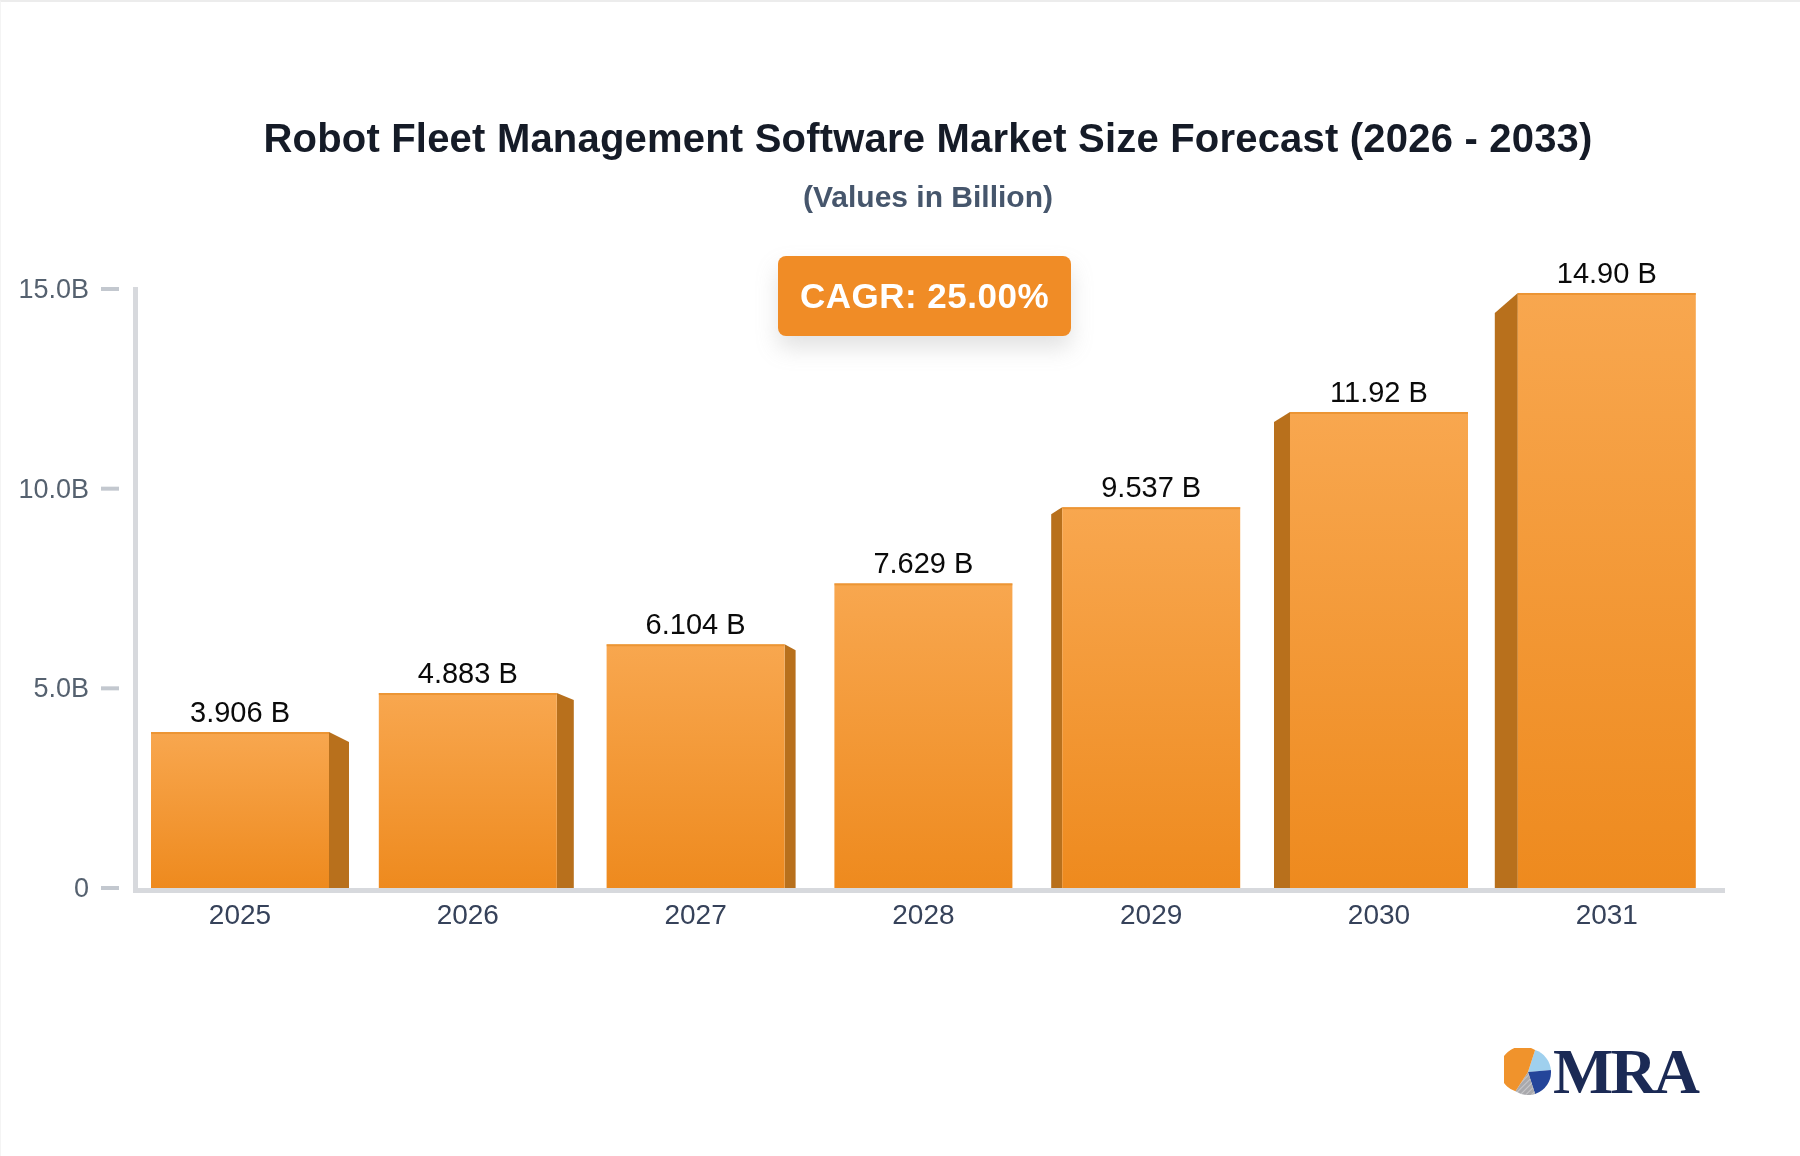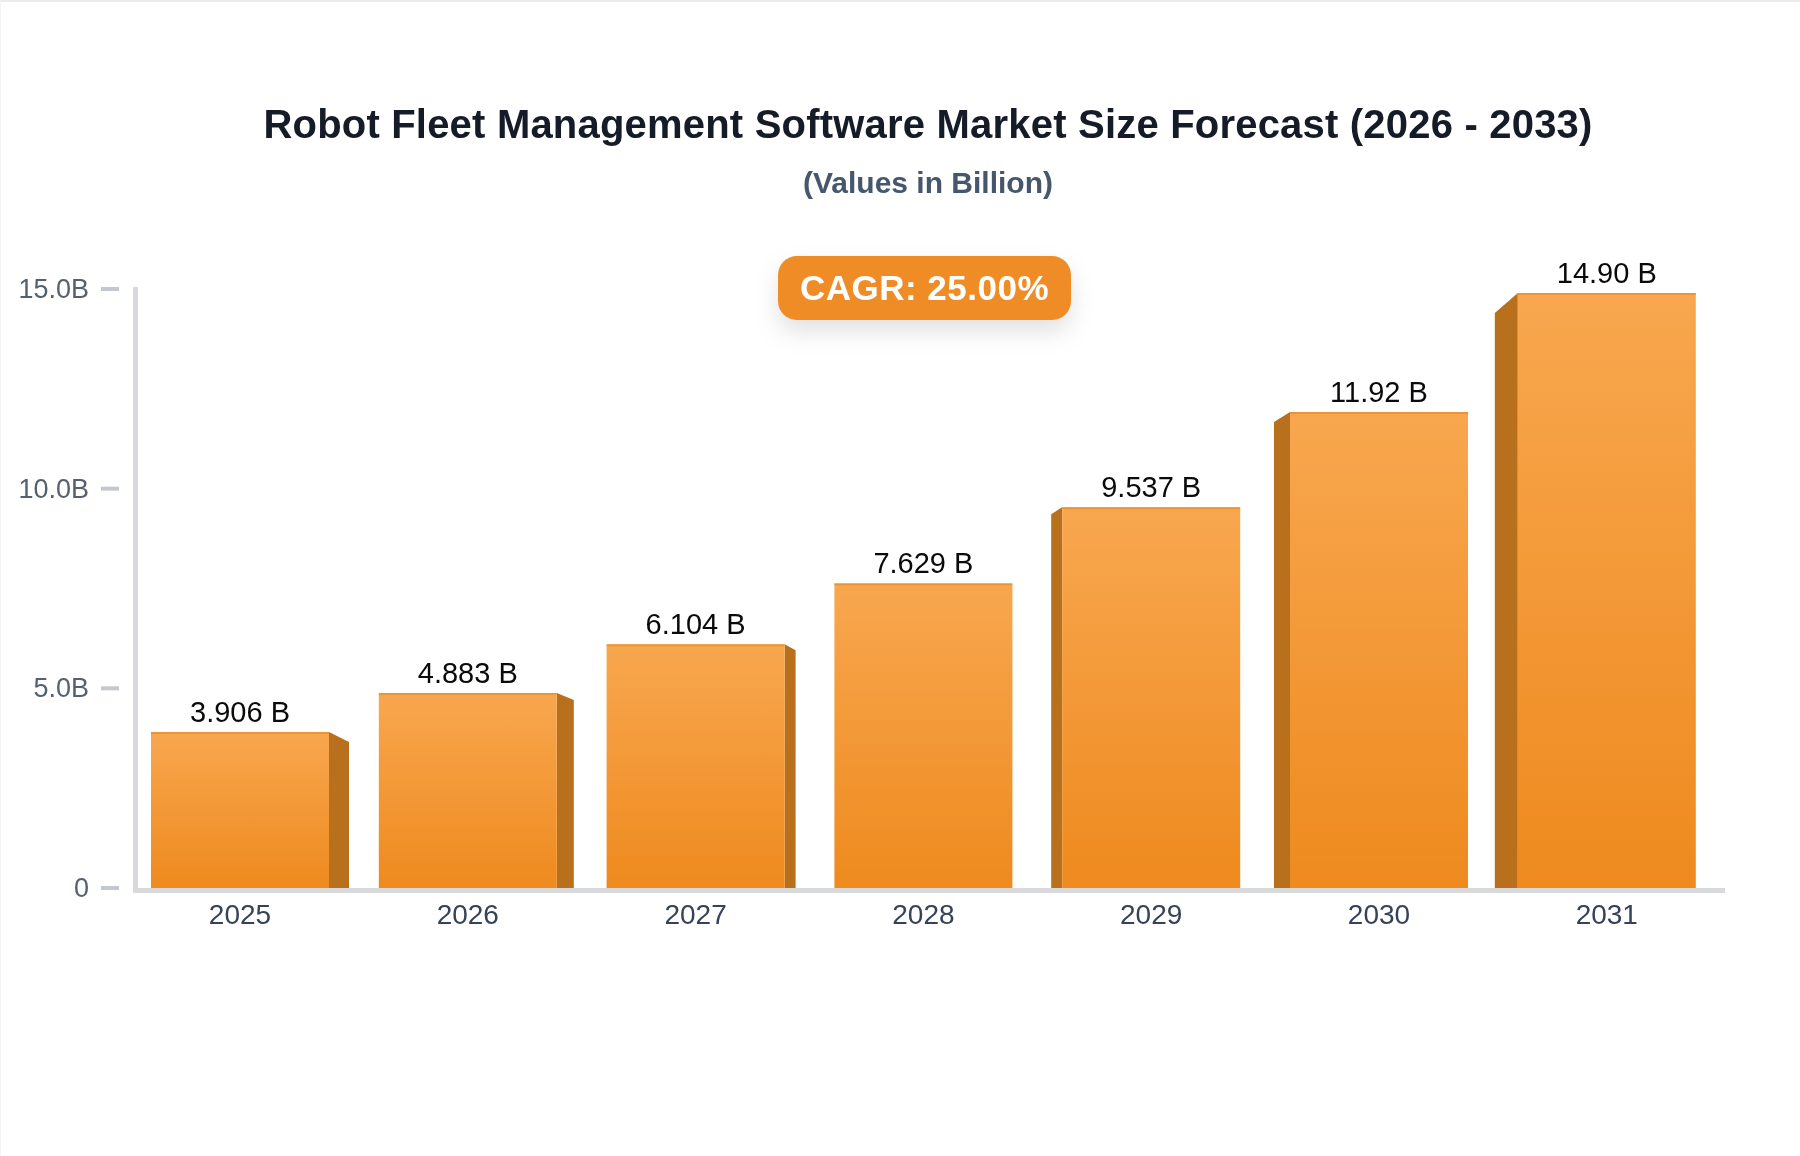--- a/index.html
+++ b/index.html
@@ -5,31 +5,31 @@
   html,body{margin:0;padding:0;background:#ffffff;}
   .canvas{
     position:relative;
     width:1800px;height:1156px;
     background:#ffffff;
     border-top:2px solid #ececec;
     border-left:1px solid #f4f4f4;
     overflow:hidden;
     font-family:"Liberation Sans", sans-serif;
   }
-  .header{position:absolute;left:130px;right:76px;top:98px;text-align:center;}
+  .header{position:absolute;left:130px;right:76px;top:112px;text-align:center;}
   .header h1{
     margin:0;font-size:40px;line-height:48px;font-weight:700;
     color:#151b27;letter-spacing:0.2px;
   }
   .subtitle{
     margin-top:18px;font-size:30px;line-height:34px;font-weight:700;color:#46566c;text-align:center;
   }
   .badge{
-    position:absolute;left:777px;top:254px;width:293px;height:64px;
-    background:#f08c26;border-radius:19px;
+    position:absolute;left:777px;top:254px;width:293px;height:80px;
+    background:#f08c26;border-radius:8px;
     display:flex;align-items:center;justify-content:center;
     box-shadow:0 12px 22px rgba(150,150,150,0.28);
   }
   .badge span{
     color:#ffffff;font-size:35px;font-weight:700;letter-spacing:0.5px;
   }
   #chart-svg{position:absolute;left:0;top:0;width:1800px;height:1156px;}
   #chart-svg text{font-family:"Liberation Sans", sans-serif;}
   .logo{
     position:absolute;left:1503px;top:1040px;height:60px;
@@ -102,14 +102,29 @@
       <text x="1378" y="399.9946666666667" text-anchor="middle" font-size="29" font-weight="500" fill="#0a0a0a">11.92 B</text>
       <text x="1378" y="922" text-anchor="middle" font-size="28" fill="#36425a">2030</text>
       <polygon points="1493.8000000000002,310.99333333333334 1516.8000000000002,290.99333333333334 1516.8000000000002,886 1493.8000000000002,886" fill="#b8701c"></polygon>
       <rect x="1516.8000000000002" y="290.99333333333334" width="178" height="595.0066666666667" fill="url(#faceGrad)"></rect>
       <rect x="1516.8000000000002" y="290.99333333333334" width="178" height="2" fill="#e1861f" opacity="0.55"></rect>
       <text x="1605.8000000000002" y="280.99333333333334" text-anchor="middle" font-size="29" font-weight="500" fill="#0a0a0a">14.90 B</text>
       <text x="1605.8000000000002" y="922" text-anchor="middle" font-size="28" fill="#36425a">2031</text>
       <rect x="132" y="886" width="1592" height="5" fill="#d7d9dd"></rect>
     </svg>
 
+  <div class="logo">
+    <svg class="logo-pie" viewBox="0 0 48 48">
+      <defs>
+        <pattern id="hatch" width="4" height="4" patternUnits="userSpaceOnUse" patternTransform="rotate(45)">
+          <line x1="0" y1="0" x2="0" y2="4" stroke="#ffffff" stroke-width="1.3" opacity="0.55"></line>
+        </pattern>
+      </defs>
+      <path d="M24,24 L31.1,2.1 A23,23 0 0 1 46.9,22 Z" fill="#9fd0ee"></path>
+      <path d="M24,24 L46.9,22 A23,23 0 0 1 31.1,45.9 Z" fill="#24459a"></path>
+      <path d="M24,24 L31.1,45.9 A23,23 0 0 1 11.5,43.3 Z" fill="#a9a9ad"></path>
+      <path fill="url(#hatch)" d="M24,24 L31.1,45.9 A23,23 0 0 1 11.5,43.3 Z"></path>
+      <path d="M24,24 L11.5,43.3 A23,23 0 1 1 31.1,2.1 Z" fill="#f0932c"></path>
+    </svg>
+    <span class="logo-text">MRA</span>
+  </div>
 
 </div>
 
 </body></html>

